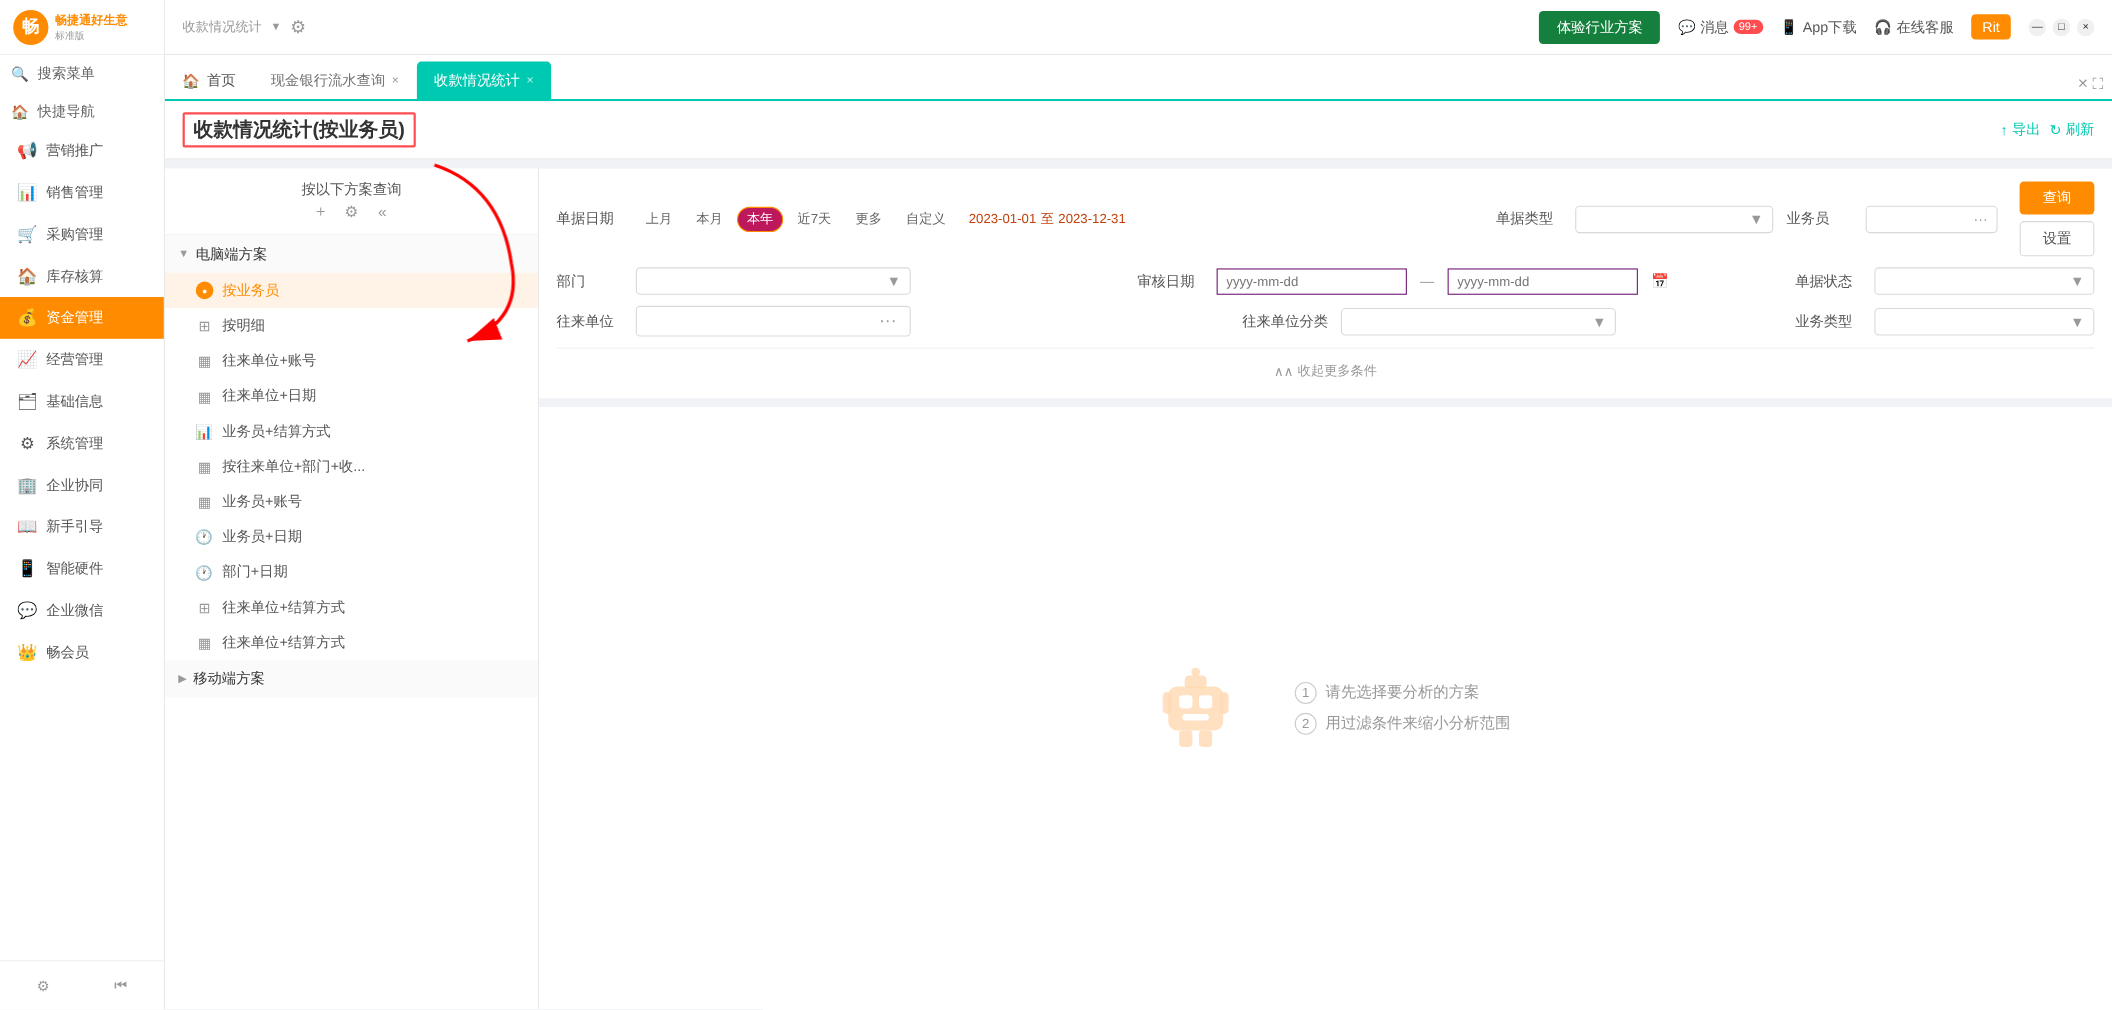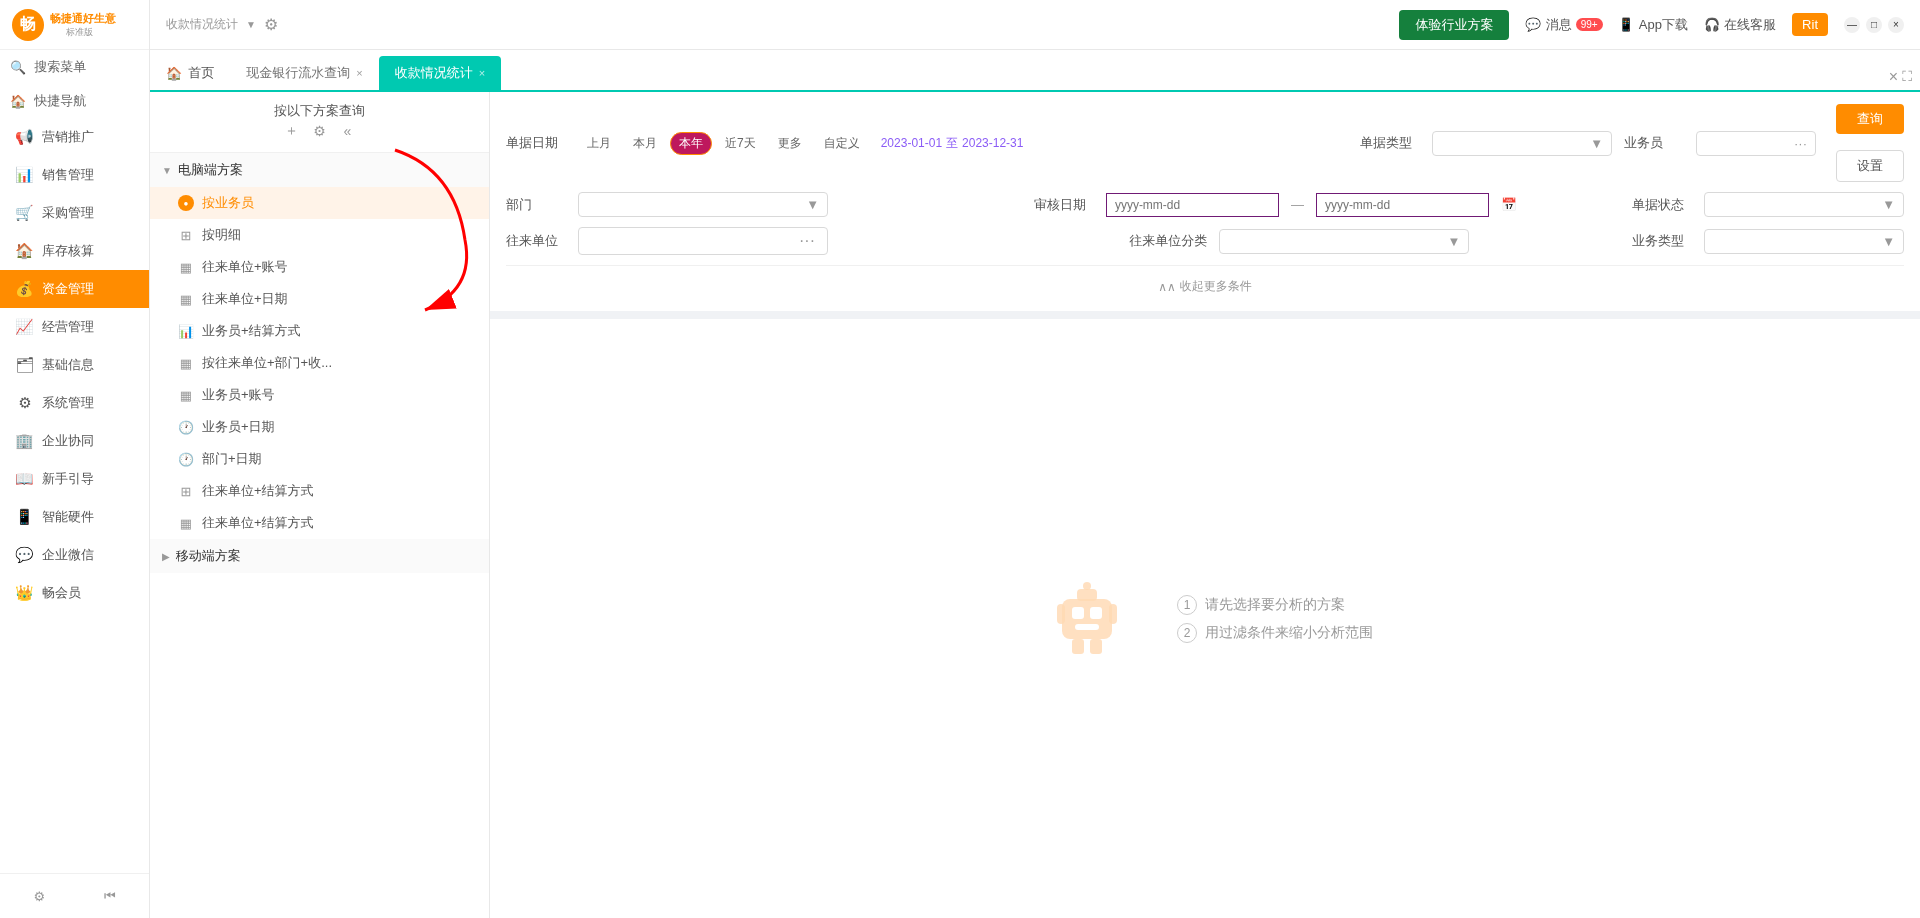--- a/index.html
+++ b/index.html
@@ -44,21 +44,21 @@
     .page-actions { display: flex; gap: 8px; }
     .action-btn { display: flex; align-items: center; gap: 4px; color: #00c9b1; cursor: pointer; font-size: 13px; }
 
     
     .filter-panel { background: #fff; padding: 12px 16px; margin: 0 0 8px 0; }
     .filter-row { display: flex; align-items: center; gap: 12px; margin-bottom: 10px; flex-wrap: wrap; }
     .filter-label { color: #555; font-size: 13px; white-space: nowrap; min-width: 60px; }
     .date-tabs { display: flex; align-items: center; gap: 4px; }
     .date-tab { padding: 2px 8px; font-size: 12px; cursor: pointer; color: #666; border: 1px solid transparent; border-radius: 3px; }
     .date-tab.active { background: #be185d; color: white; border-color: #ff8c00; border-radius: 12px; }
-    .date-range { display: flex; align-items: center; gap: 4px; font-size: 12px; color: #8b5cf6; }
+    .date-range { display: flex; align-items: center; gap: 4px; font-size: 12px; color: #c2410c; }
     .filter-select { display: flex; align-items: center; border: 1px solid #d9d9d9; border-radius: 4px; padding: 4px 8px; min-width: 180px; cursor: pointer; background: white; color: #999; font-size: 13px; justify-content: space-between; }
     .filter-select-wide { min-width: 250px; }
     .input-date { border: 1px solid #701a75; border-radius: 0; padding: 4px 8px; font-size: 12px; color: #bbb; min-width: 110px; }
     .date-separator { color: #999; }
     .more-dots { color: #999; cursor: pointer; font-size: 16px; margin: 0 4px; }
     .collapse-btn { display: flex; align-items: center; gap: 4px; color: #999; cursor: pointer; font-size: 12px; padding: 4px 8px; }
     .query-btn { background: #ff8c00; color: white; border: none; border-radius: 4px; padding: 6px 20px; cursor: pointer; font-size: 13px; }
     .set-btn { background: white; color: #555; border: 1px solid #d9d9d9; border-radius: 4px; padding: 6px 20px; cursor: pointer; font-size: 13px; }
     .left-panel { width: 340px; background: #fff; flex-shrink: 0; border-right: 1px solid #e8e8e8; overflow-y: auto; }
     .left-panel-header { display: flex; align-items: center; justify-content: space-between; padding: 10px 12px; border-bottom: 1px solid #f0f0f0; flex-direction: column; }
@@ -78,21 +78,21 @@
     .win-btn { width: 16px; height: 16px; border-radius: 50%; cursor: pointer; font-size: 10px; display: flex; align-items: center; justify-content: center; }
   </style>
 </head>
 <body>
 
 <div class="sidebar">
   <div class="sidebar-logo">
     <div class="logo-icon">畅</div>
     <div>
       <div style="font-size:11px;color:#ff8c00;font-weight:bold;">畅捷通好生意</div>
-      <div style="font-size:9px;color:#999;margin-left:16px;">标准版</div>
+      <div style="font-size:9px;color:#999;">标准版</div>
     </div>
   </div>
 
   <div class="sidebar-search-item">
     <span>🔍</span>
     <span>搜索菜单</span>
   </div>
   <div class="sidebar-search-item">
     <span>🏠</span>
     <span>快捷导航</span>
@@ -207,20 +207,33 @@
       <span class="tab-close">×</span>
     </div>
     <div style="margin-left:auto;display:flex;gap:4px;padding-bottom:4px;padding-right:8px;">
       <span style="cursor:pointer;color:#999;font-size:16px;">×</span>
       <span style="cursor:pointer;color:#999;font-size:14px;">⛶</span>
     </div>
   </div>
 
   <div class="page-content">
 
+    <div class="page-header">
+      <div class="page-title">收款情况统计(按业务员)</div>
+      <div class="page-actions">
+        <div class="action-btn">
+          <span>↑</span>
+          <span>导出</span>
+        </div>
+        <div class="action-btn">
+          <span>↻</span>
+          <span>刷新</span>
+        </div>
+      </div>
+    </div>
 
     <div style="display:flex;flex:1;overflow:hidden;">
 
       <div class="left-panel">
         <div class="left-panel-header">
           <span class="left-panel-title">按以下方案查询</span>
           <div class="left-panel-actions">
             <div class="panel-action-btn">＋</div>
             <div class="panel-action-btn">⚙</div>
             <div class="panel-action-btn">«</div>
@@ -310,21 +323,21 @@
             <span class="filter-label">单据类型</span>
             <div class="filter-select">
               <span></span>
               <span>▼</span>
             </div>
             <span class="filter-label">业务员</span>
             <div class="filter-select" style="min-width:120px;">
               <span></span>
               <span>···</span>
             </div>
-            <div style="display:flex;flex-direction:column;gap:16px;margin-left:8px;">
+            <div style="display:flex;flex-direction:column;gap:6px;margin-left:8px;">
               <button class="query-btn">查询</button>
               <button class="set-btn">设置</button>
             </div>
           </div>
 
           <div class="filter-row">
             <span class="filter-label">部门</span>
             <div class="filter-select filter-select-wide">
               <span></span>
               <span>▼</span>

